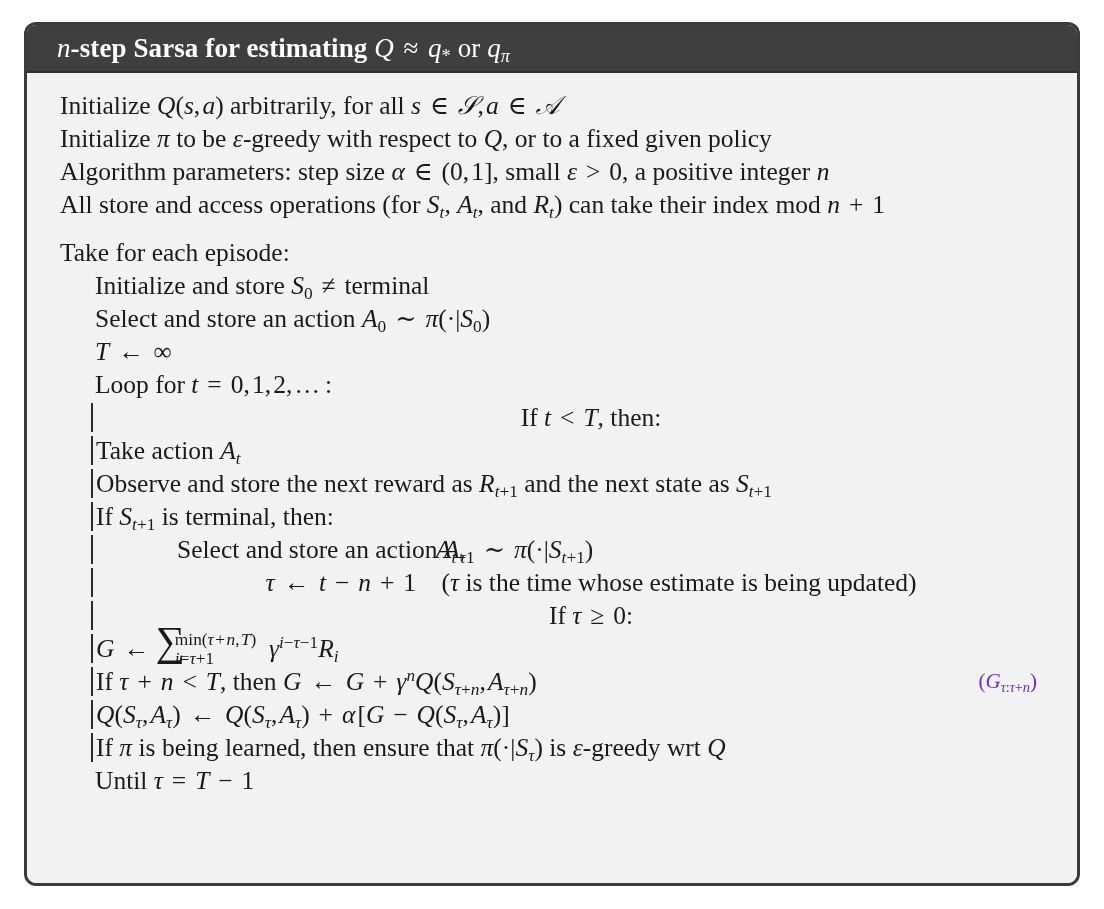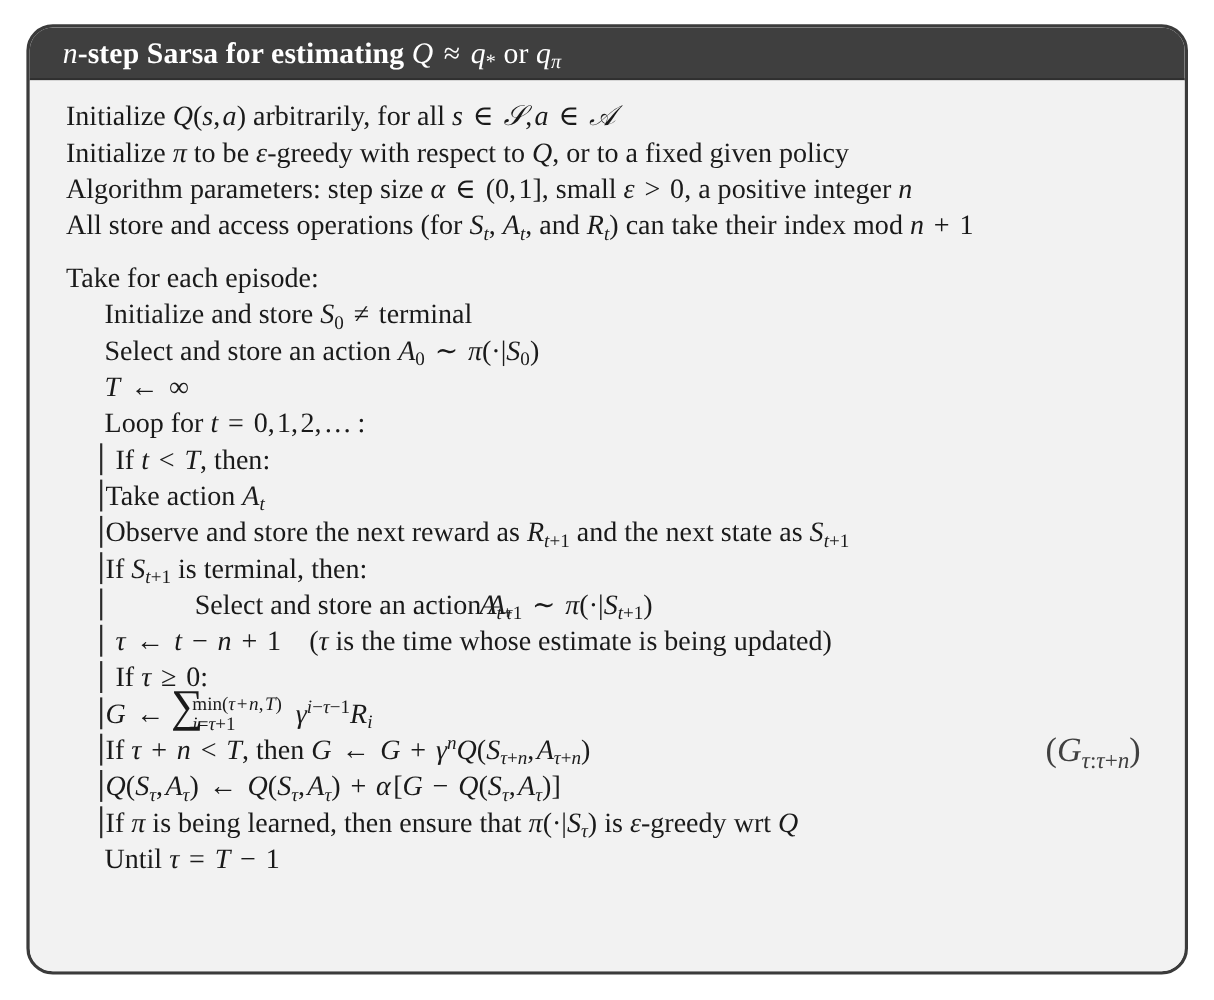--- a/index.html
+++ b/index.html
@@ -16,21 +16,21 @@
   }
 
   #algo-box {
     position: absolute;
     left: 24px;
     top: 22px;
     width: 1056px;
     height: 864px;
     box-sizing: border-box;
     border: 3px solid #3b3b3b;
-    border-radius: 24px;
+    border-radius: 12px;
     background: #f2f2f2;
     overflow: hidden;
   }
 
   #algo-header {
     height: 48px;
     background: #3f3f3f;
     color: #ffffff;
     display: flex;
     align-items: center;
@@ -59,43 +59,43 @@
     font-size: 25.5px;
     color: #1a1a1a;
     white-space: nowrap;
     padding-left: 33px;
   }
   .line.gap-above { margin-top: 15px; }
 
   
   .i0 { padding-left: 33px; }
   .i1 { padding-left: 68px; }
-  .i2 { padding-left: 78px; }
+  .i2 { padding-left: 78px; text-align: center; }
   .i3 { padding-left: 69px; }
   .i4 { padding-left: 150px; }
 
   
   .bar::before {
     content: "";
     position: absolute;
     left: 64px;
     top: 2px;
     bottom: 2px;
     width: 2px;
     background: #2b2b2b;
   }
 
   
   .eqtag {
     position: absolute;
     right: 40px;
     top: 0;
-    font-size: 31px;
+    font-size: 21px;
     line-height: 33px;
-    color: #404040;
+    color: #6d28d9;
   }
 
   
   .mi { font-style: italic; font-family: "Liberation Serif", serif; }
   .mupr { font-style: normal; }
   .cal { font-style: italic; font-family: "DejaVu Serif", serif; }
 
   sub, sup {
     font-size: 0.68em;
     font-style: italic;

